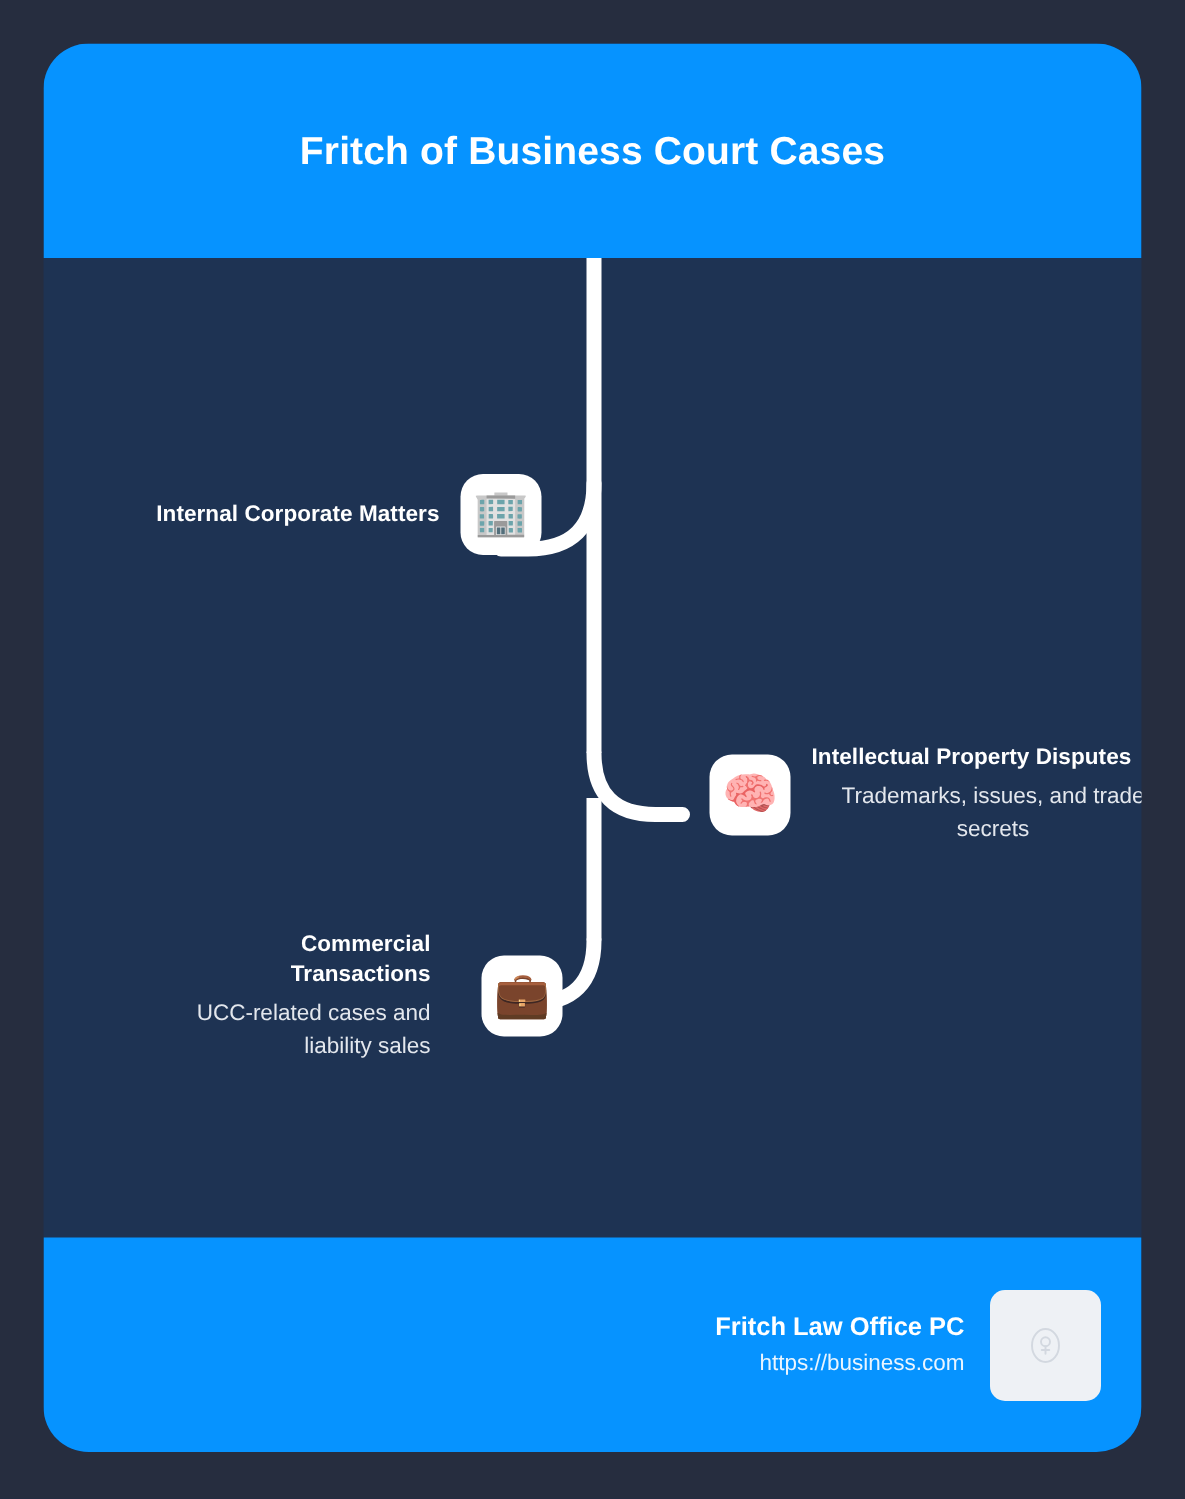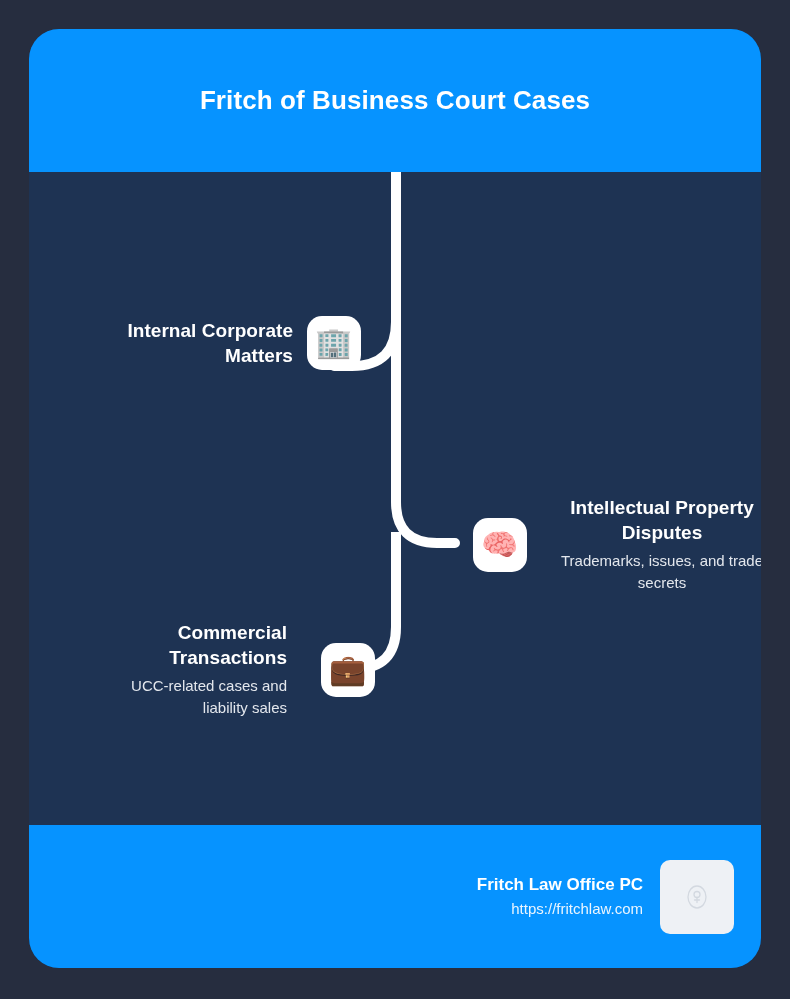--- a/index.html
+++ b/index.html
@@ -83,21 +83,21 @@
   .item-left  { flex-direction: row; }
   .item-right { flex-direction: row; }
 
   .item-text { display: flex; flex-direction: column; }
 
   .item-left .item-text  { align-items: flex-end;   text-align: right; }
   .item-right .item-text { align-items: flex-start; text-align: center;  }
 
   .item-title {
     color: #ffffff;
-    font-size: 19px;
+    font-size: 15px;
     font-weight: bold;
     line-height: 1.32;
     letter-spacing: 0.05px;
   }
 
   .item-desc {
     color: #e3e7ed;
     font-size: 15px;
     font-weight: normal;
     line-height: 1.48;
@@ -234,21 +234,21 @@
         <div class="badge">
           <span>💼</span>
         </div>
       </div>
 
     </div>
 
     <div class="card-footer">
       <div class="footer-text">
         <div class="footer-name">Fritch Law Office PC</div>
-        <div class="footer-url">https://fritchlaw.com</div>
+        <div class="footer-url">https://business.com</div>
       </div>
       <div class="footer-logo">
         <svg width="26" height="30" viewBox="0 0 26 30" fill="none">
           <ellipse cx="13" cy="15" rx="9" ry="11" stroke="#8e9bab" stroke-width="1.3"></ellipse>
           <circle cx="13" cy="12.5" r="3" stroke="#8e9bab" stroke-width="1.3"></circle>
           <path d="M13 15.5 L13 20.5" stroke="#8e9bab" stroke-width="1.3" stroke-linecap="round"></path>
           <path d="M10.5 18 L15.5 18" stroke="#8e9bab" stroke-width="1.3" stroke-linecap="round"></path>
         </svg>
       </div>
     </div>

